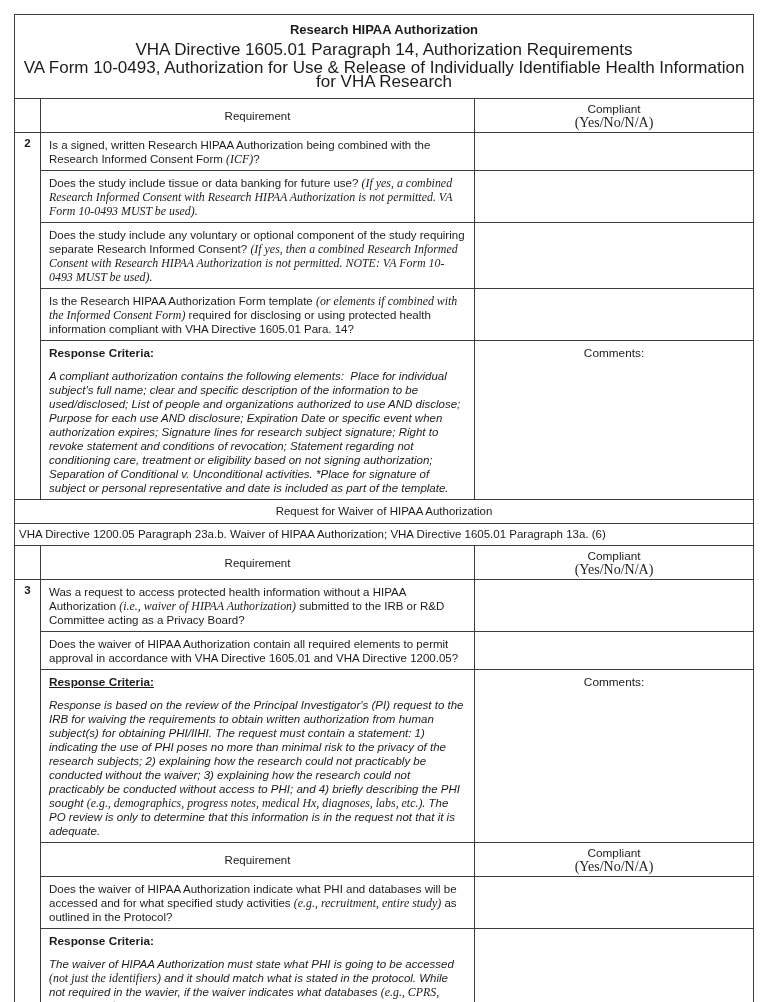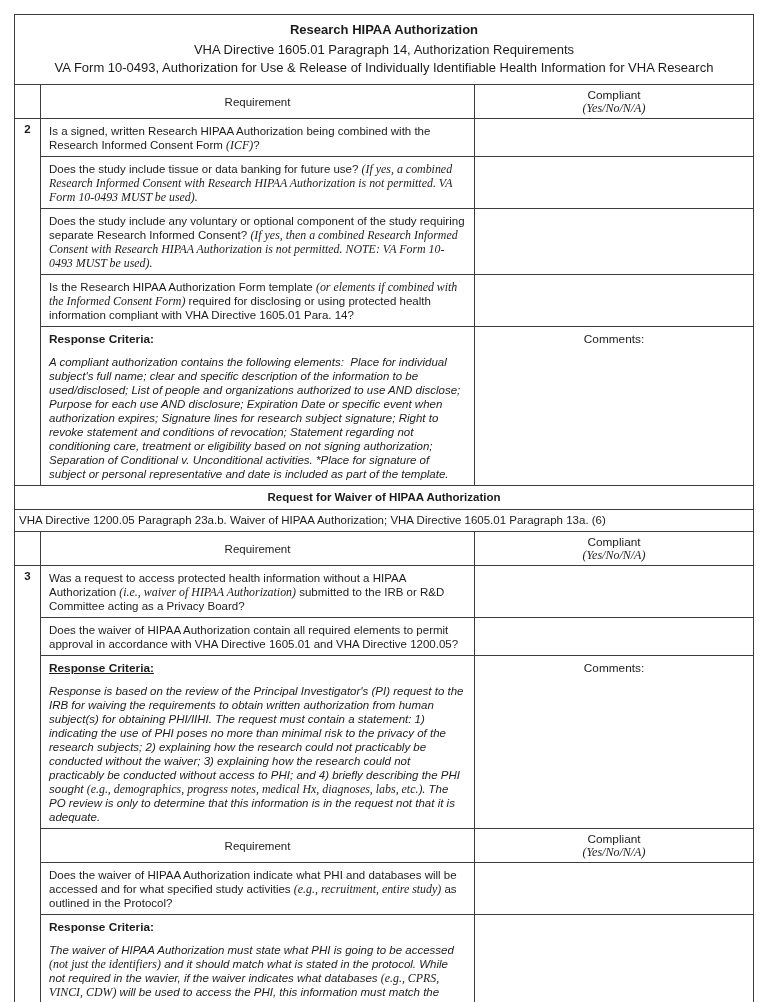--- a/index.html
+++ b/index.html
@@ -14,41 +14,41 @@
   table.form td{
     border:1.4px solid #3d3d3d;vertical-align:top;
     font-size:11.5px;line-height:14px;padding:5px 8px 4px 8px;
   }
   col.c-num{width:26px;}
   col.c-req{width:434px;}
   col.c-comp{width:279px;}
 
   .title-cell{text-align:center;padding:5px 6px 6px 6px !important;}
   .doc-title{font-weight:bold;font-size:13px;line-height:16px;margin:2px 0 5px 0;}
-  .doc-sub{font-size:13px;line-height:14px;margin:4px 0 3px 0;}
+  .doc-sub{font-size:17px;line-height:14px;margin:4px 0 3px 0;}
 
   .hdr-req{text-align:center;vertical-align:middle !important;font-size:11.8px;padding:2px 4px !important;}
   .hdr-comp{text-align:center;vertical-align:middle !important;padding:3px 20px !important;}
   .hdr-comp .l1{font-size:11.8px;line-height:14px;}
-  .hdr-comp .l2{font-family:"Liberation Serif",serif;font-style:italic;font-size:12px;line-height:13px;}
+  .hdr-comp .l2{font-family:"Liberation Serif",serif;font-size:14px;line-height:13px;}
 
   td.num-cell{text-align:center;font-weight:bold;font-size:12px;padding:3px 2px !important;}
 
   .seg-n{font-family:"Liberation Sans",sans-serif;}
   .seg-i{font-family:"Liberation Serif",serif;font-style:italic;font-size:11.9px;}
   .seg-si{font-family:"Liberation Sans",sans-serif;font-style:italic;}
 
   .rc-label{font-weight:bold;font-size:11.8px;line-height:15px;margin-bottom:1px;}
   .rc-label.u{text-decoration:underline;}
   .rc-body{font-style:italic;margin-top:8px;}
 
   td.comments-cell{text-align:center;}
   .comments-label{font-size:11.8px;}
 
-  .sec-title-cell{text-align:center;font-weight:bold;font-size:12.5px;padding:4px 4px 5px 4px !important;}
+  .sec-title-cell{text-align:center;font-weight:normal;font-size:12.5px;padding:4px 4px 5px 4px !important;}
   .sec-sub-cell{font-size:11.5px;padding:3px 4px 4px 4px !important;}
 
   td.empty-cell{padding:0 !important;}
 
   .footer{
     position:absolute;left:14px;top:952px;width:739px;
     display:flex;justify-content:space-between;align-items:flex-start;
   }
   .footer .f-left{font-size:9.5px;font-weight:600;letter-spacing:.1px;color:#2a2a2a;}
   .footer .f-right{font-size:11px;color:#1c1c1c;}

